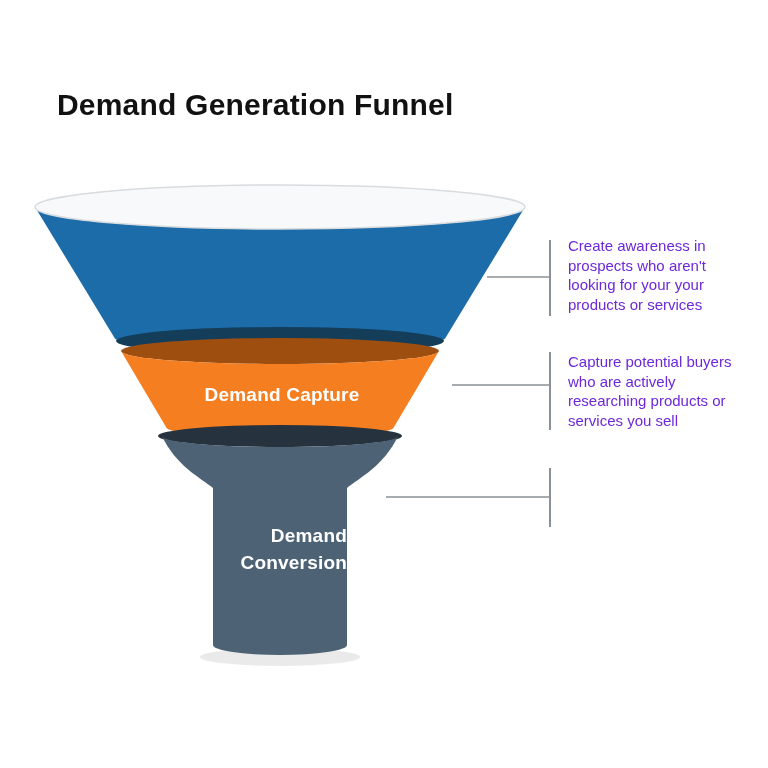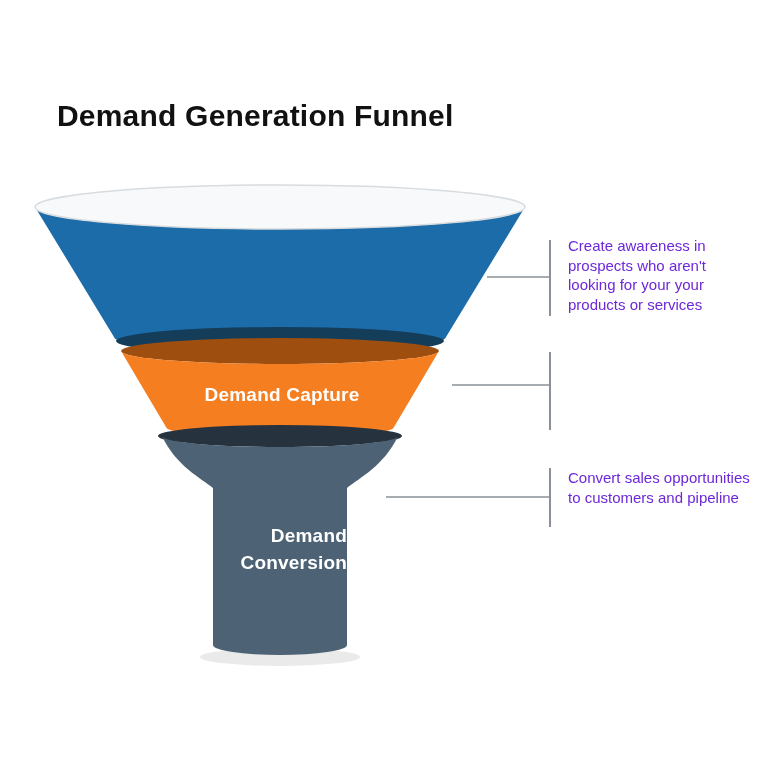--- a/index.html
+++ b/index.html
@@ -16,21 +16,20 @@
     overflow: hidden;
   }
   .page-title {
     position: absolute;
     left: 57px;
     top: 88px;
     font-size: 30px;
     font-weight: bold;
     color: #111111;
     letter-spacing: 0.2px;
-    margin-top: 11px;
   }
   .funnel-svg {
     position: absolute;
     left: 0;
     top: 0;
   }
   .stage-label {
     position: absolute;
     transform: translate(-50%, -50%);
     color: #ffffff;
@@ -90,16 +89,16 @@
     <line x1="550" y1="468" x2="550" y2="527" stroke-width="2" stroke="#8a9097"></line>
   </svg>
 
 
   <div class="stage-label" style="left:282px; top:395px;">Demand Capture</div>
 
   <div class="stage-label wrap" style="left:282px; top:550px;text-align:right;">Demand Conversion</div>
 
   <div class="annotation" style="top:236px;">Create awareness in prospects who aren't looking for your your products or services</div>
 
+  <div class="annotation" style="top:352px;">Capture potential buyers who are actively researching products or services you sell</div>
 
-  <div class="annotation" style="top:468px;">Convert sales opportunities to customers and pipeline</div>
 
 </div>
 
 </body></html>

